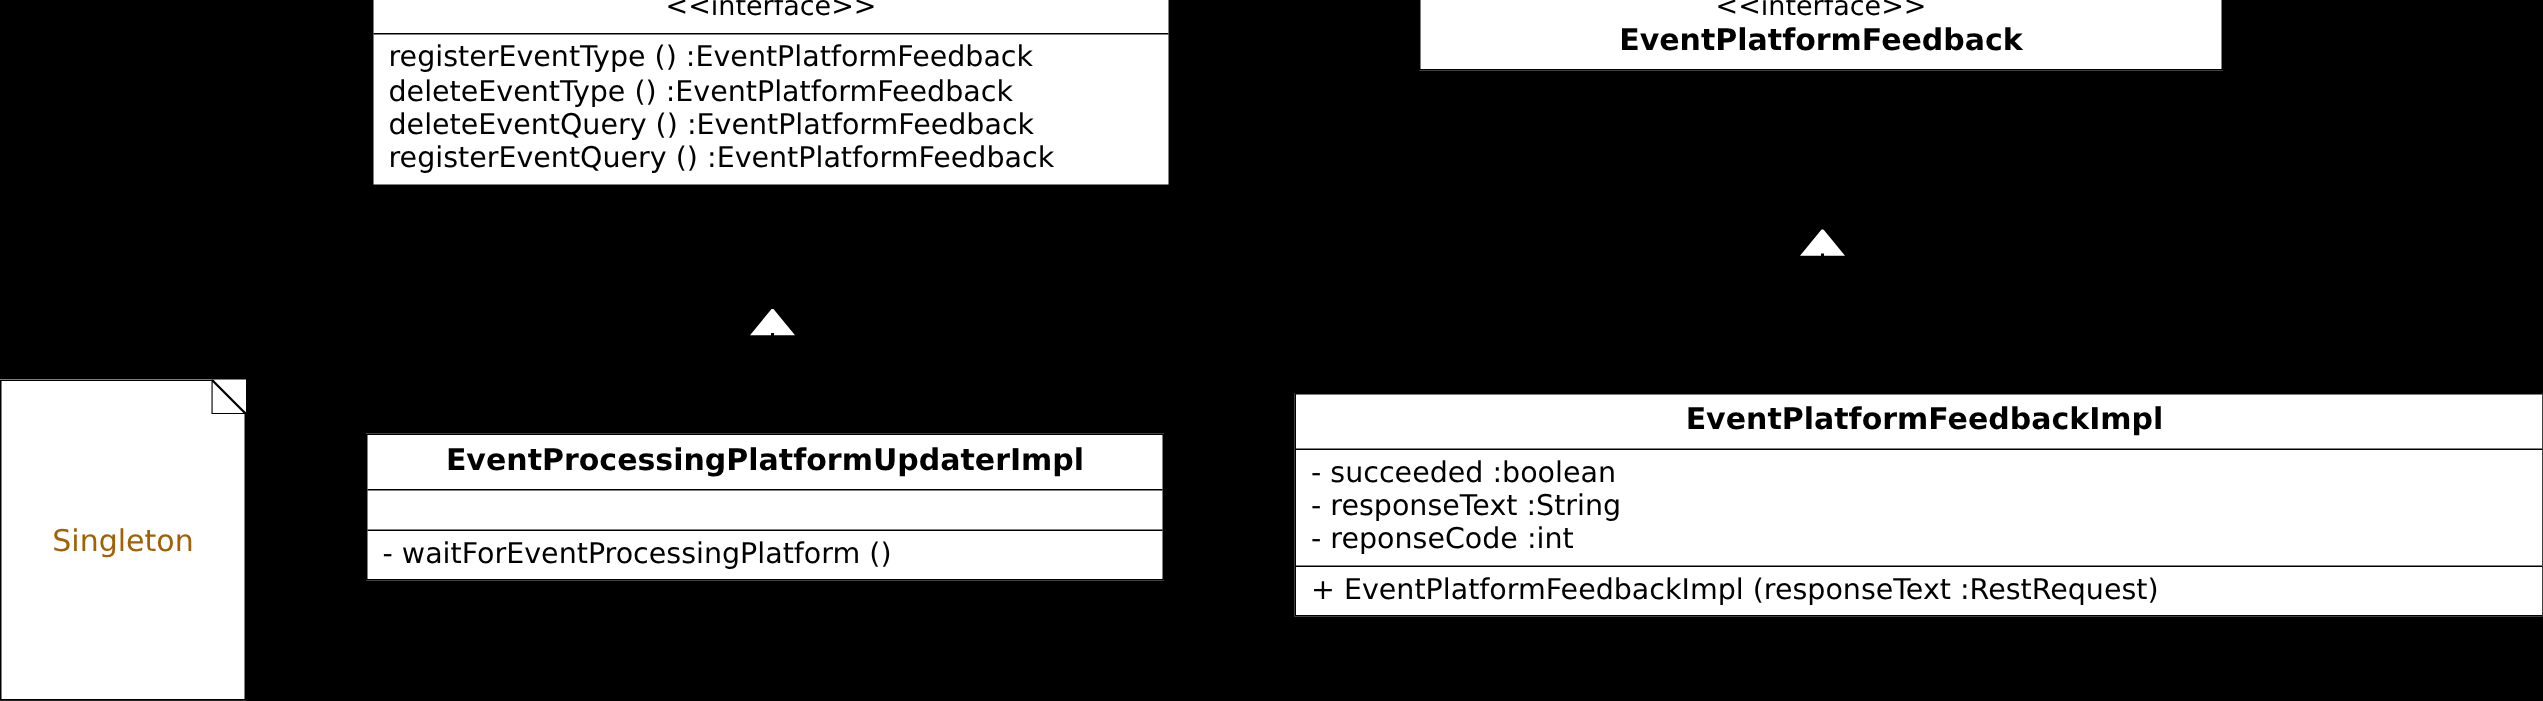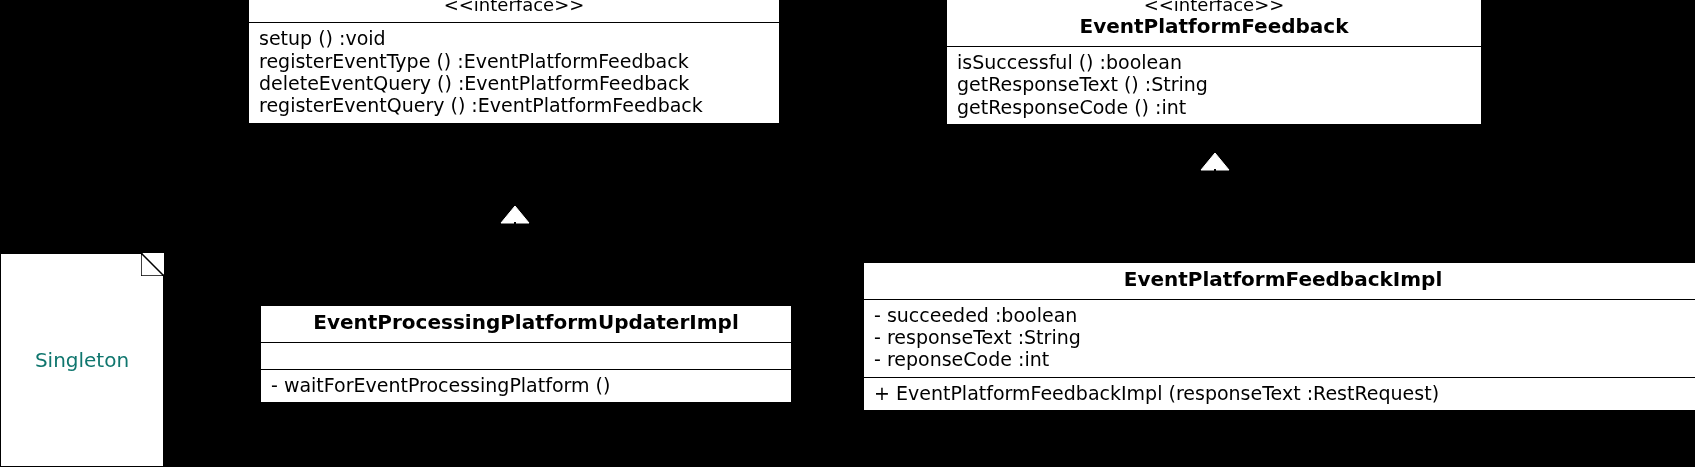--- a/index.html
+++ b/index.html
@@ -55,21 +55,21 @@
     line-height: 1.18;
     white-space: nowrap;
     color: #000000;
   }
 
   
   .uml-note {
     position: absolute;
     background: #ffffff;
     box-sizing: border-box;
-    color: #0f766e;
+    color: #a16207;
   }
   .note-body {
     position: absolute;
     inset: 0;
     background: #ffffff;
     border: 1.5px solid #000000;
     
     clip-path: polygon(0 0, calc(100% - 22px) 0, 100% 22px, 100% 100%, 0 100%);
   }
   .note-fold {
@@ -103,36 +103,31 @@
 </head>
 <body>
 
 <div id="canvas">
 
   <div class="uml-class" style="left:248px; top:-12px; width:532px;">
     <div class="uml-header">
       <span class="stereotype">&lt;&lt;interface&gt;&gt;</span>
     </div>
     <div class="uml-compartment">
-      <div class="uml-member">setup () :void</div>
       <div class="uml-member">registerEventType () :EventPlatformFeedback</div>
+      <div class="uml-member">deleteEventType () :EventPlatformFeedback</div>
       <div class="uml-member">deleteEventQuery () :EventPlatformFeedback</div>
       <div class="uml-member">registerEventQuery () :EventPlatformFeedback</div>
     </div>
   </div>
 
   <div class="uml-class" style="left:946px; top:-12px; width:536px;">
     <div class="uml-header">
       <span class="stereotype">&lt;&lt;interface&gt;&gt;</span>
       <span class="class-name">EventPlatformFeedback</span>
-    </div>
-    <div class="uml-compartment">
-      <div class="uml-member">isSuccessful () :boolean</div>
-      <div class="uml-member">getResponseText () :String</div>
-      <div class="uml-member">getResponseCode () :int</div>
     </div>
   </div>
 
   <div class="gen-arrow" style="left:500px; top:206px;">
     <svg width="30" height="18" viewBox="0 0 30 18">
       <polygon points="15,0 29,17 1,17" fill="#ffffff" stroke="#ffffff" stroke-width="1"></polygon>
     </svg>
   </div>
   <div class="connector" style="left:514px; top:222px; width:2px; height:68px;"></div>
 
@@ -148,21 +143,21 @@
     <div class="note-fold">
       <svg width="23" height="23" viewBox="0 0 23 23">
         <polygon points="0,0 23,23 0,23" fill="#ffffff" stroke="#000000" stroke-width="1.5"></polygon>
       </svg>
     </div>
     <div class="note-text">Singleton</div>
   </div>
 
   <div class="connector" style="left:164px; top:358px; width:86px; height:2px;"></div>
 
-  <div class="uml-class" style="left:260px; top:289px; width:532px;margin-top:16px;">
+  <div class="uml-class" style="left:244px; top:289px; width:532px;">
     <div class="uml-header">
       <span class="class-name">EventProcessingPlatformUpdaterImpl</span>
     </div>
     <div class="uml-compartment empty"></div>
     <div class="uml-compartment">
       <div class="uml-member">- waitForEventProcessingPlatform ()</div>
     </div>
   </div>
 
   <div class="uml-class" style="left:863px; top:262px; width:840px;">

